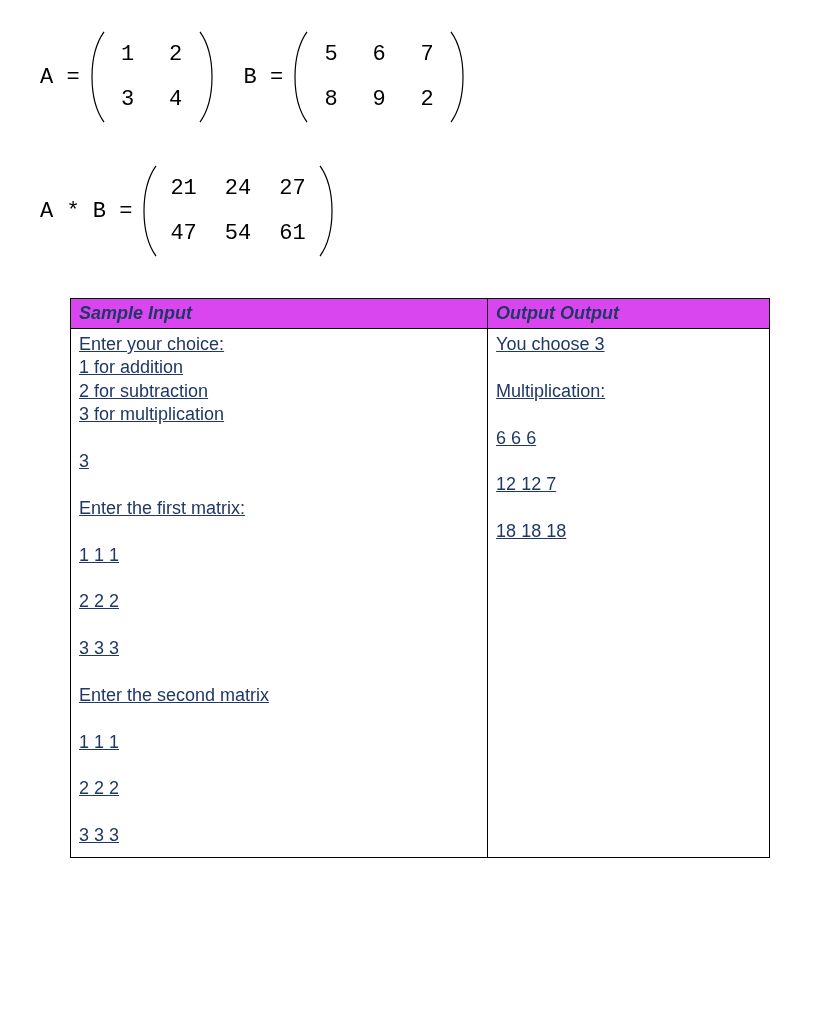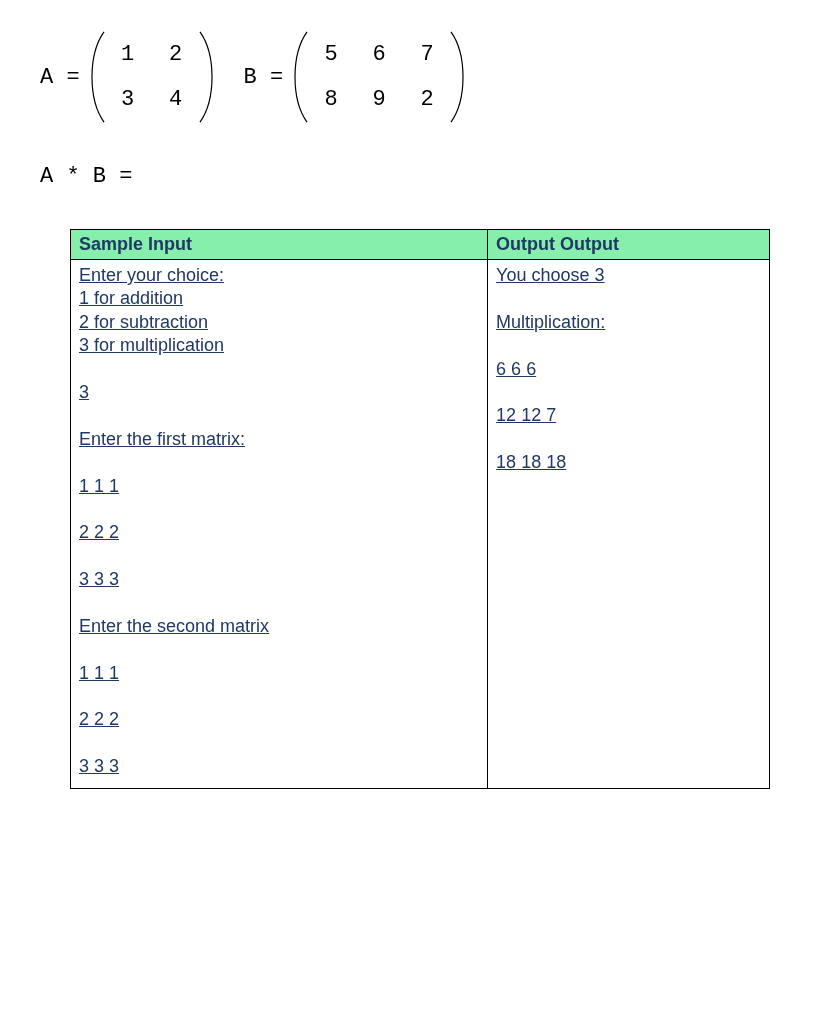--- a/index.html
+++ b/index.html
@@ -60,22 +60,23 @@
     font-size: 18px;
     color: #203864;
   }
   .io-table th, .io-table td {
     border: 1px solid #000;
     vertical-align: top;
     text-align: left;
     padding: 4px 8px;
   }
   .io-table th {
-    background: #86efac;
+    background: #d946ef;
     font-weight: bold;
+    font-style: italic;
   }
   .io-table td {
     height: 520px;
     text-decoration: underline;
   }
   .block {
     white-space: pre-line;
     line-height: 1.3;
   }
 </style>
@@ -128,20 +129,28 @@
     </span>
   </div>
 
   <div class="eq-row">
     <span class="eq-label">A * B =</span>
     <span class="matrix">
       <span class="paren">
         <svg viewBox="0 0 18 100" preserveAspectRatio="none">
             <path d="M14 2 Q2 20 2 50 Q2 80 14 98" fill="none" stroke="#000" stroke-width="1.2"></path>
           </svg>
+      </span>
+      <span class="mbody cols3">
+        <span class="cell">21</span>
+        <span class="cell">24</span>
+        <span class="cell">27</span>
+        <span class="cell">47</span>
+        <span class="cell">54</span>
+        <span class="cell">61</span>
       </span>
       <span class="paren">
         <svg viewBox="0 0 18 100" preserveAspectRatio="none">
             <path d="M4 2 Q16 20 16 50 Q16 80 4 98" fill="none" stroke="#000" stroke-width="1.2"></path>
           </svg>
       </span>
     </span>
   </div>
 
 </div>

